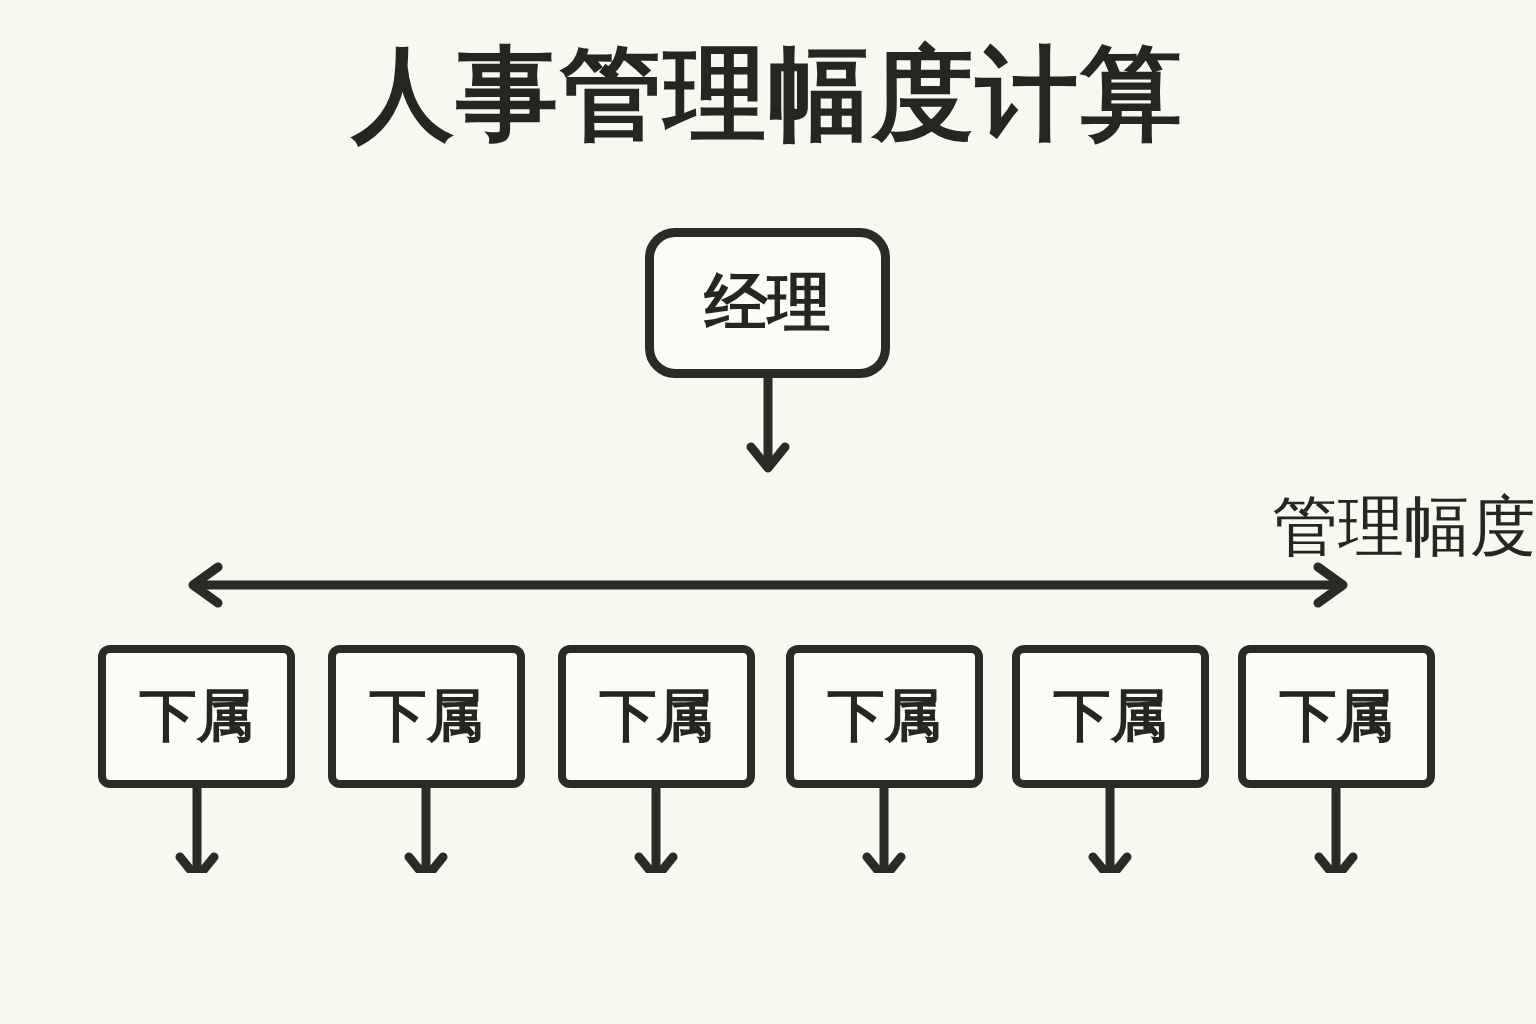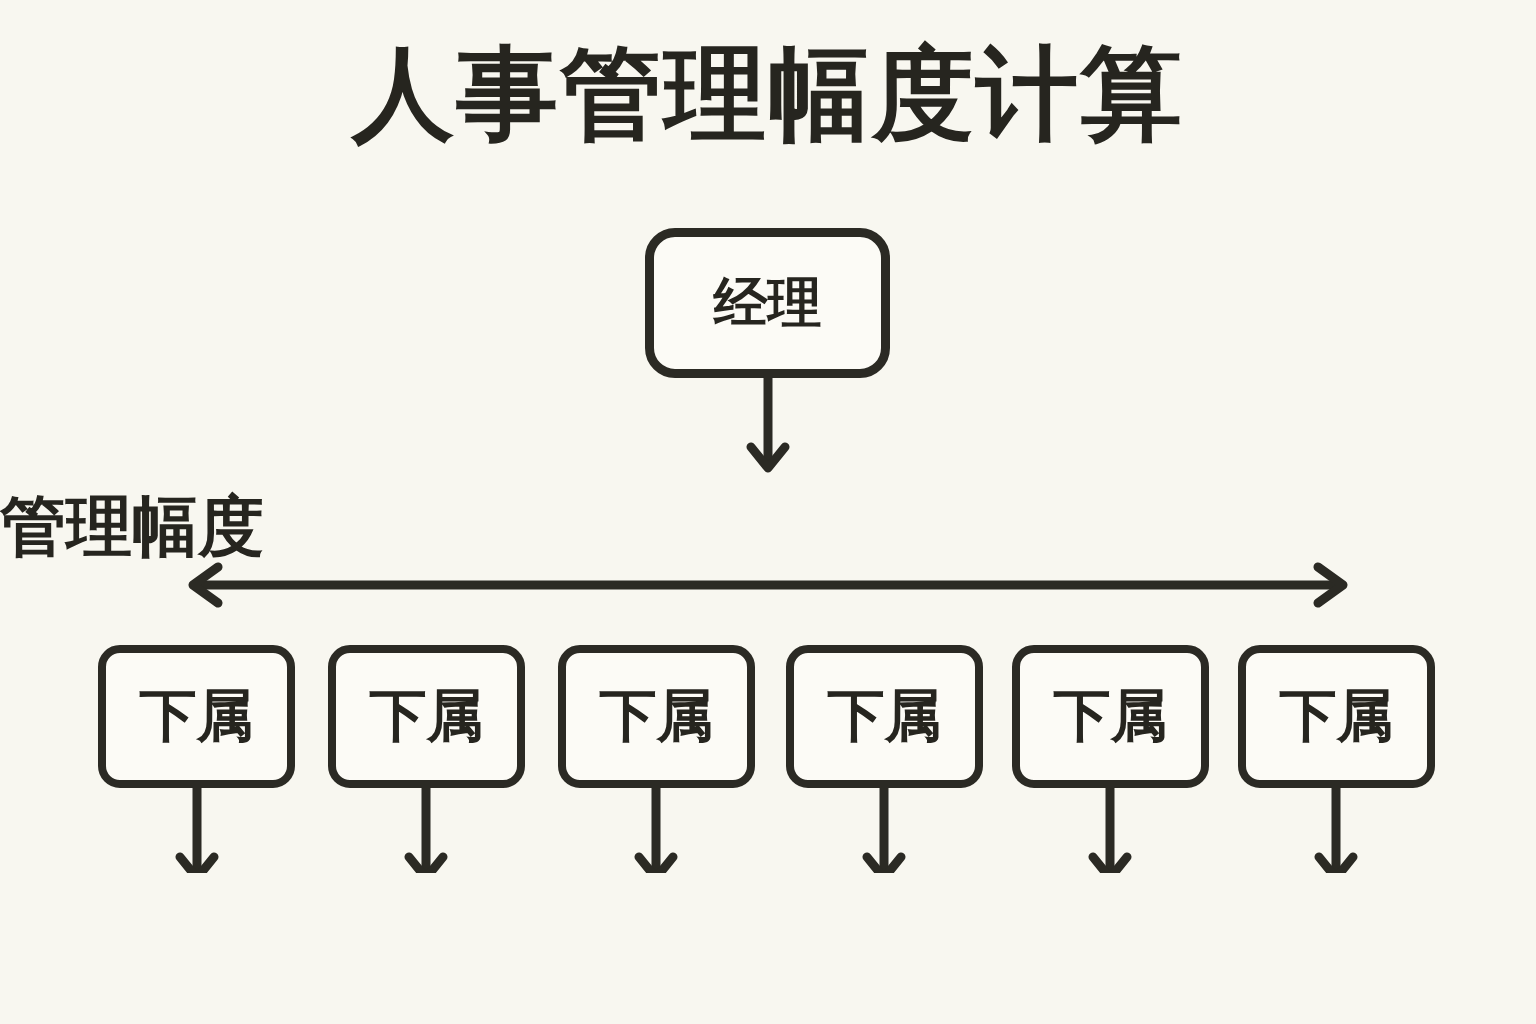--- a/index.html
+++ b/index.html
@@ -34,46 +34,46 @@
     top: 228px;
     width: 245px;
     height: 150px;
     box-sizing: border-box;
     border: 9px solid #2B2A24;
     border-radius: 30px;
     background: #FCFBF6;
     display: flex;
     align-items: center;
     justify-content: center;
-    font-size: 54px;
+    font-size: 63px;
     font-weight: 800;
     color: #26251F;
   }
   .arrow-svg {
     position: absolute;
     display: block;
   }
   .span-label {
     position: absolute;
     left: 0; right: 0;
     top: 482px;
-    text-align: left;
+    text-align: right;
     font-size: 66px;
-    font-weight: 700;
+    font-weight: 400;
     color: #26251F;
     white-space: nowrap;
   }
   .sub-box {
     position: absolute;
     top: 645px;
     width: 197px;
     height: 143px;
     box-sizing: border-box;
     border: 8px solid #2B2A24;
-    border-radius: 22px;
+    border-radius: 12px;
     background: #FCFBF6;
     display: flex;
     align-items: center;
     justify-content: center;
     font-size: 57px;
     font-weight: 800;
     color: #26251F;
   }
   .sub-box.b1 { left: 98px; }
   .sub-box.b2 { left: 328px; }

